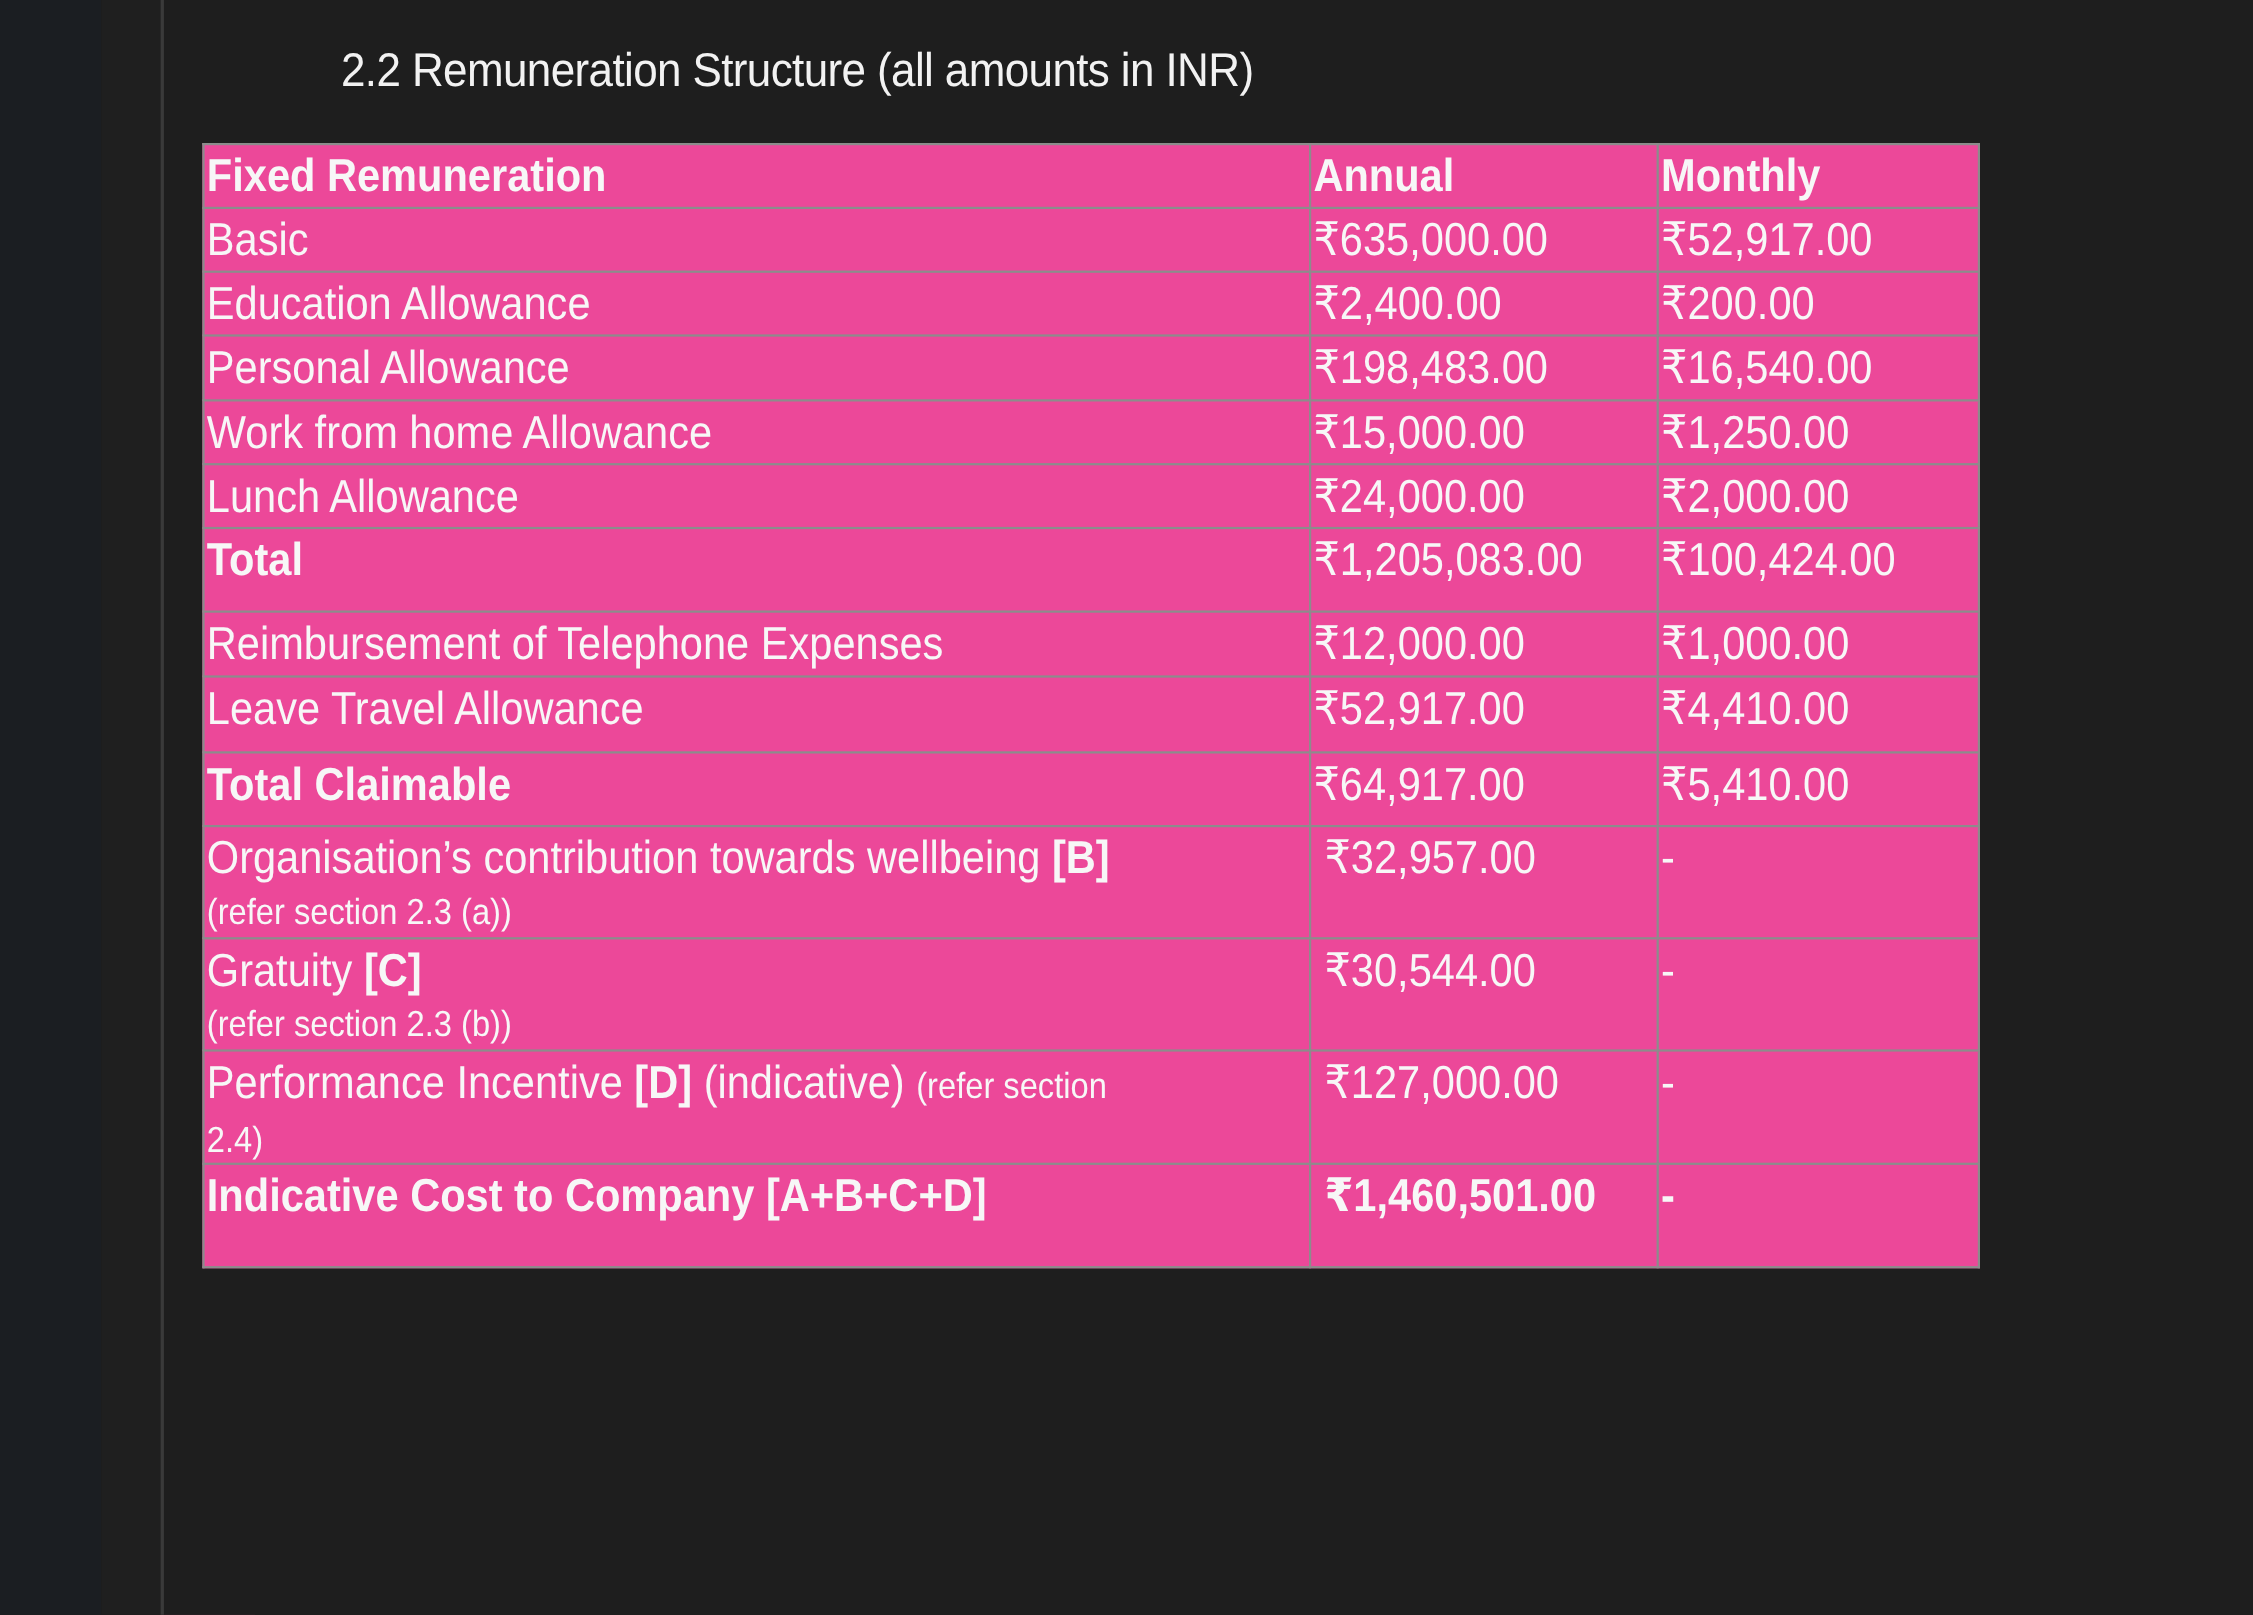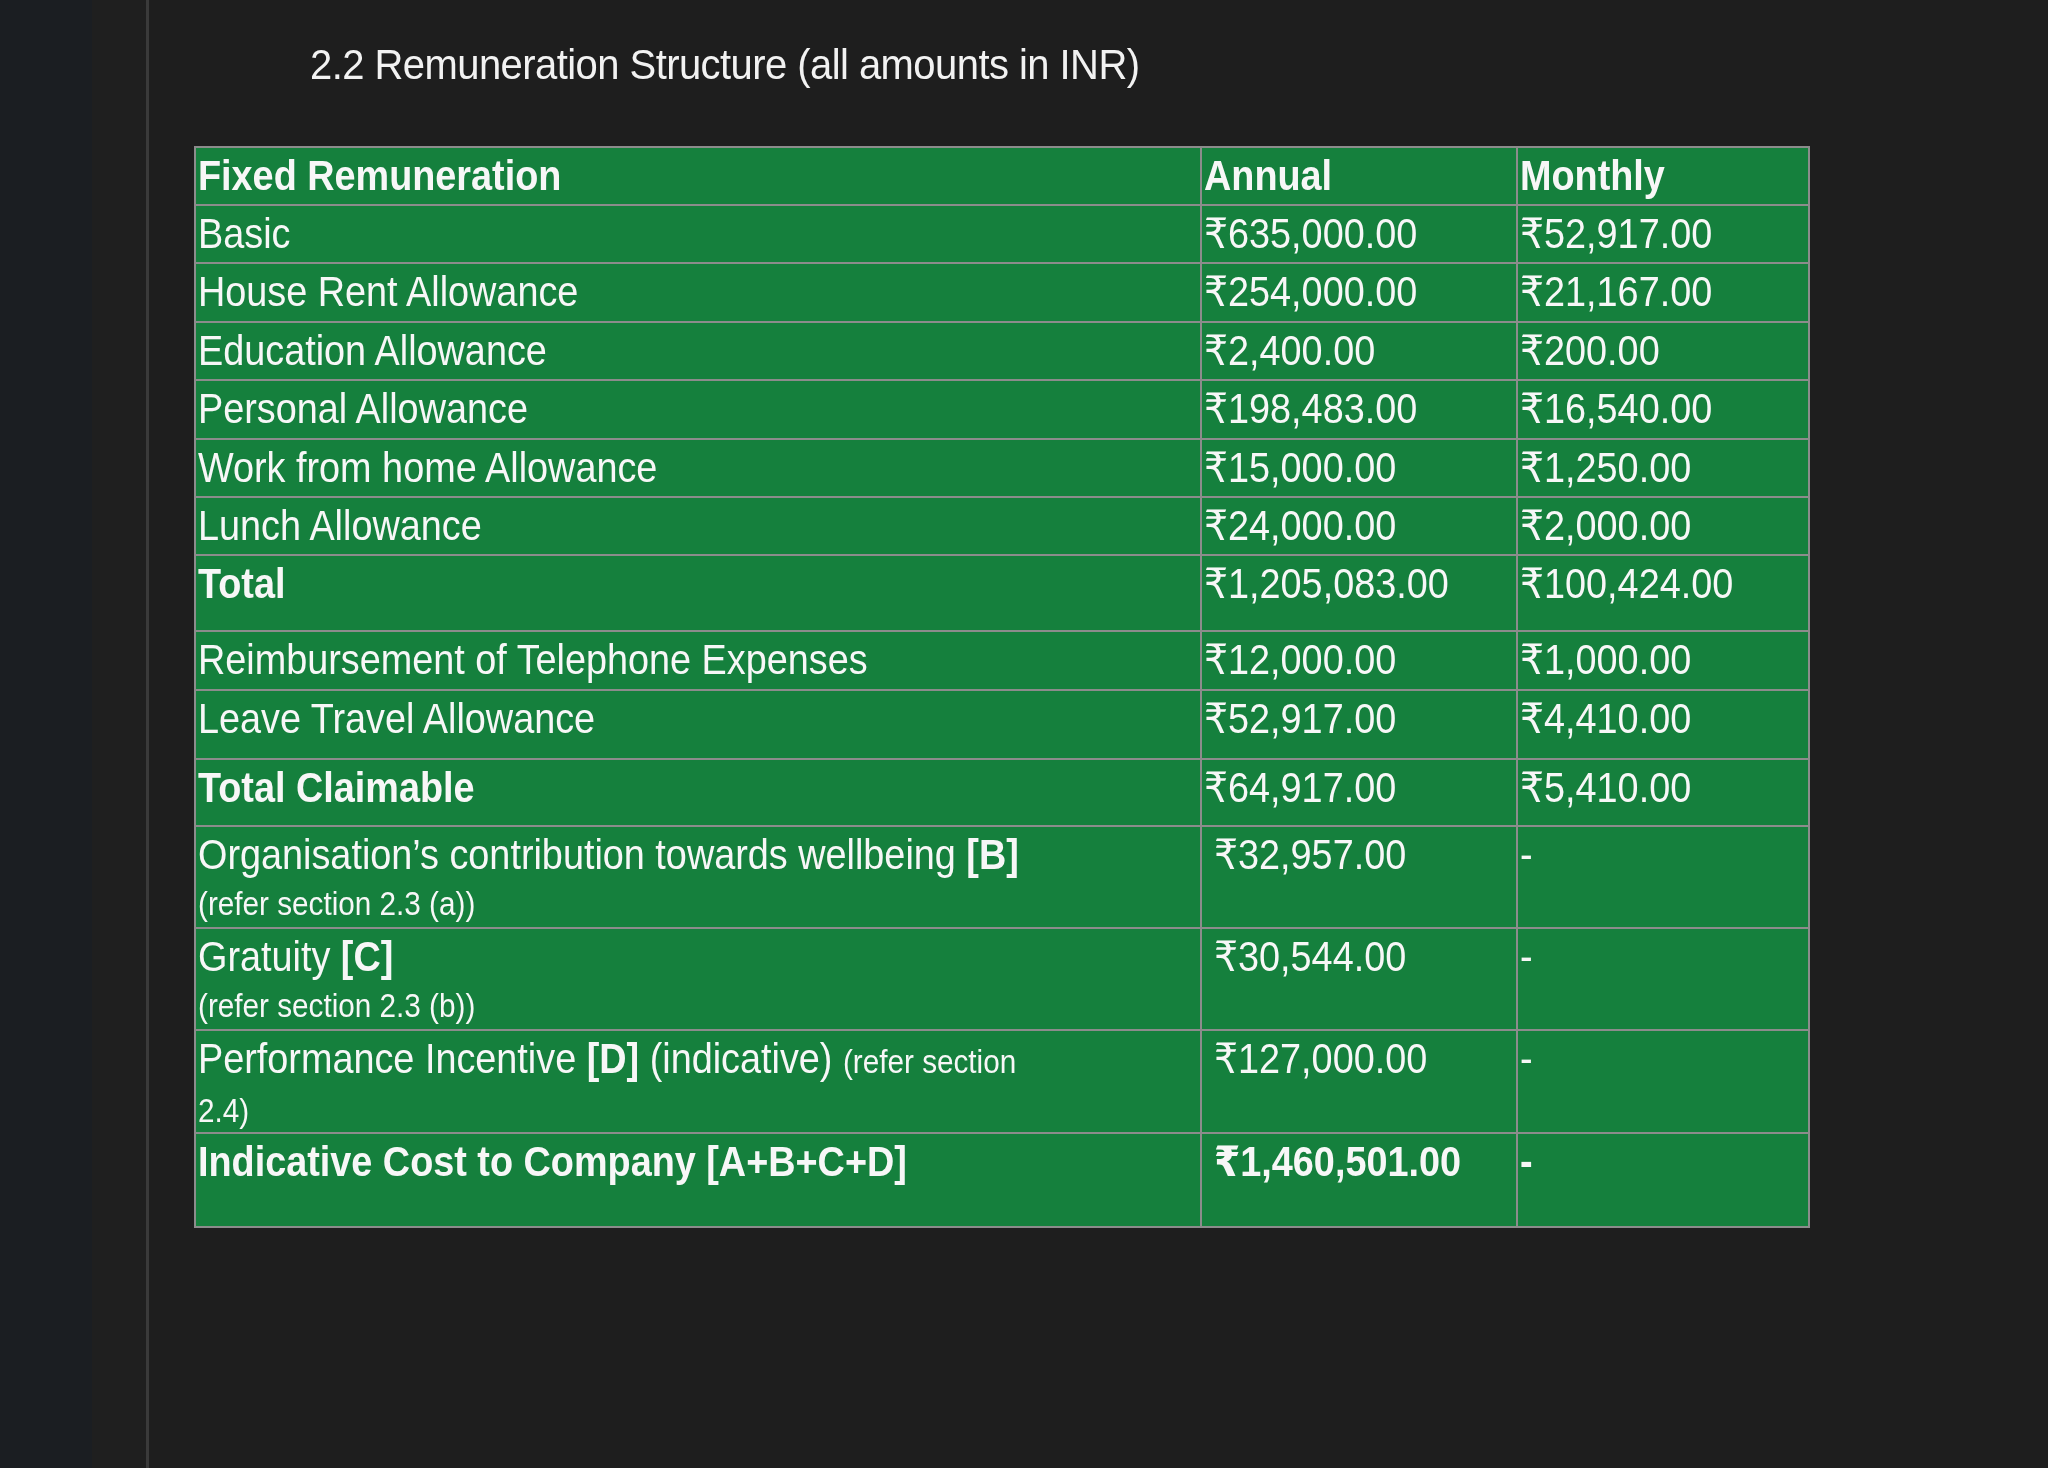--- a/index.html
+++ b/index.html
@@ -22,26 +22,25 @@
     background: #3a3a3a;
   }
   .title {
     position: absolute; left: 310px; top: 36px;
     font-size: 43px; line-height: 56px; color: #f2f2f2;
     letter-spacing: -0.6px;
     transform: scaleX(0.93); transform-origin: left center;
     white-space: nowrap;
   }
   table.rem {
-    position: absolute; left: 194px; top: 130px;
+    position: absolute; left: 184px; top: 130px;
     width: 1614px;
     border-collapse: collapse;
     table-layout: fixed;
-    background: #15803d;
-    margin-top: 16px;
+    background: #ec4899;
   }
   table.rem td {
     border: 2.5px solid #8c8c8c;
     vertical-align: top;
     padding: 0 2px;
     font-size: 42px;
     line-height: 56px;
     color: #f7f7f7;
     white-space: nowrap;
     overflow: hidden;
@@ -70,25 +69,20 @@
 
     <tr style="height:58px">
       <td class="c1 b"><span class="txt">Fixed Remuneration</span></td>
       <td class="c2 b"><span class="txt">Annual</span></td>
       <td class="c3 b"><span class="txt">Monthly</span></td>
     </tr>
     <tr style="height:58px">
       <td class="c1"><span class="txt">Basic</span></td>
       <td class="c2"><span class="txt">₹635,000.00</span></td>
       <td class="c3"><span class="txt">₹52,917.00</span></td>
-    </tr>
-    <tr style="height:59px">
-      <td class="c1"><span class="txt">House Rent Allowance</span></td>
-      <td class="c2"><span class="txt">₹254,000.00</span></td>
-      <td class="c3"><span class="txt">₹21,167.00</span></td>
     </tr>
     <tr style="height:58px">
       <td class="c1"><span class="txt">Education Allowance</span></td>
       <td class="c2"><span class="txt">₹2,400.00</span></td>
       <td class="c3"><span class="txt">₹200.00</span></td>
     </tr>
     <tr style="height:59px">
       <td class="c1"><span class="txt">Personal Allowance</span></td>
       <td class="c2"><span class="txt">₹198,483.00</span></td>
       <td class="c3"><span class="txt">₹16,540.00</span></td>

